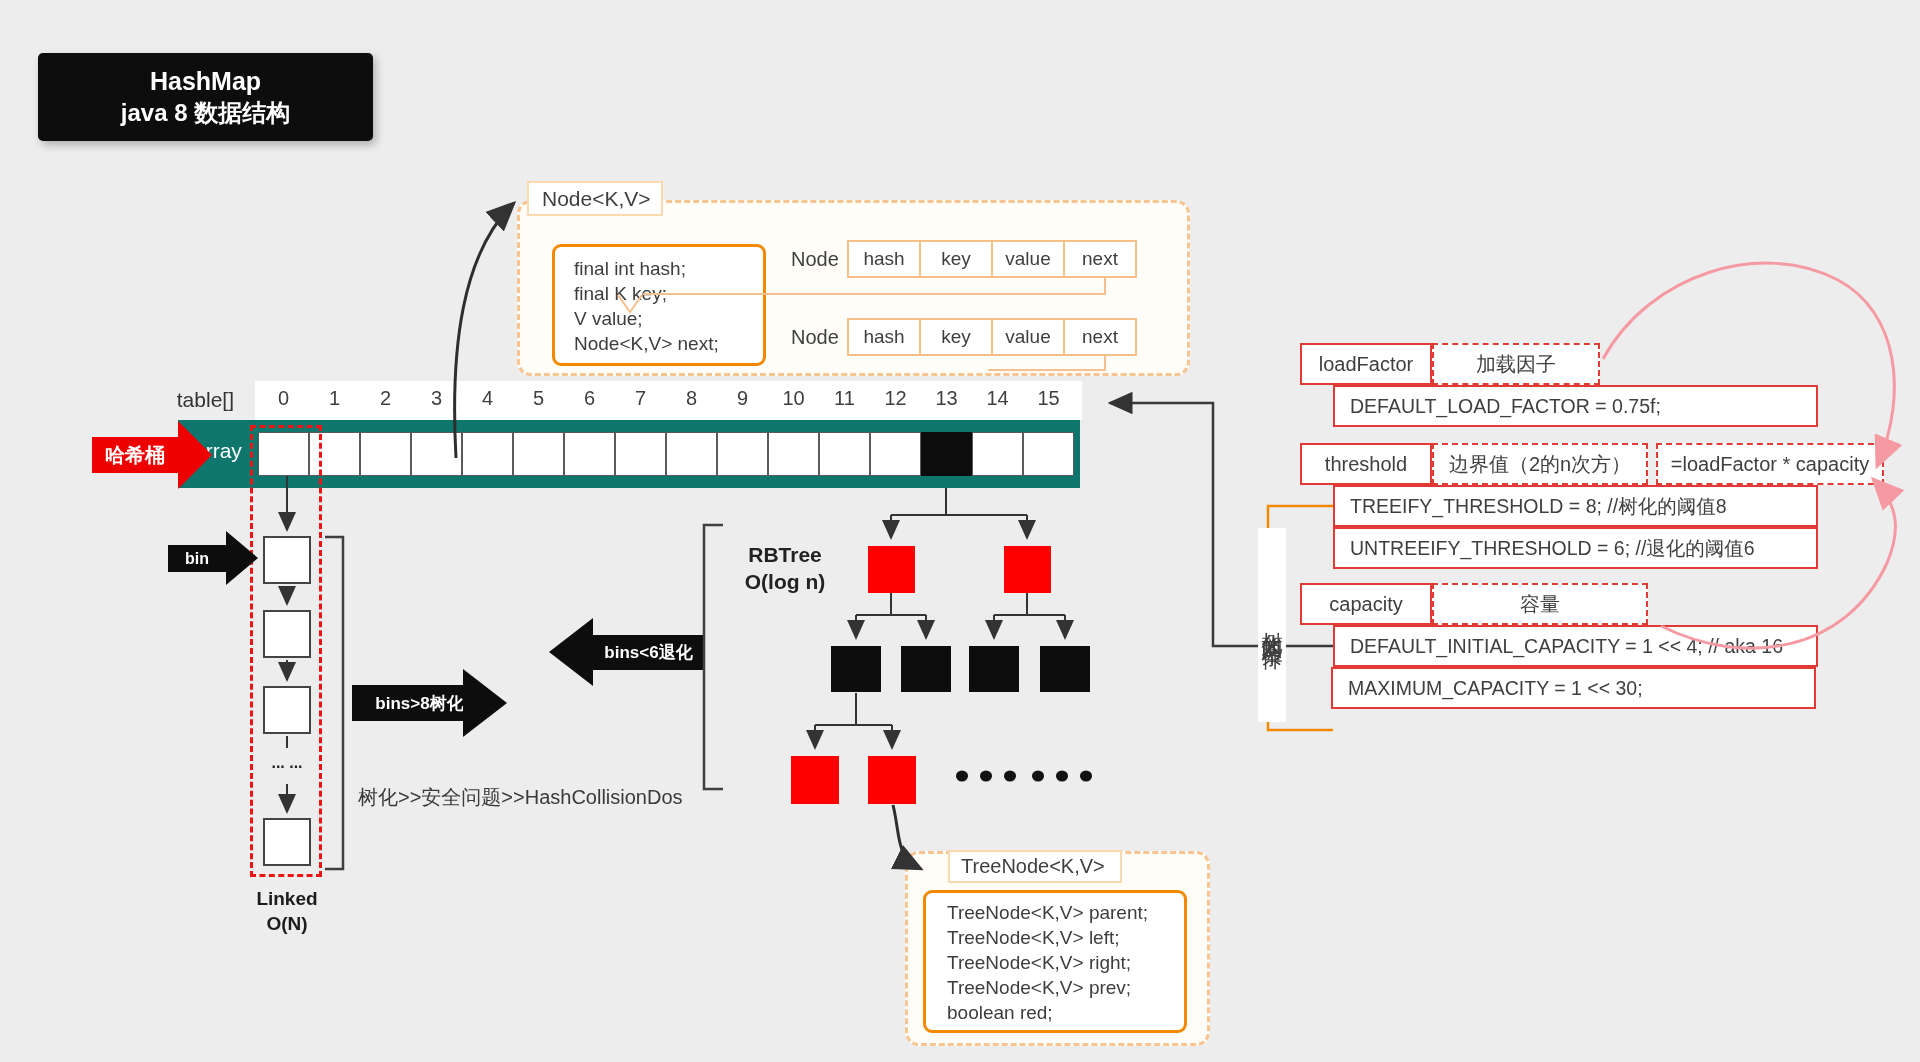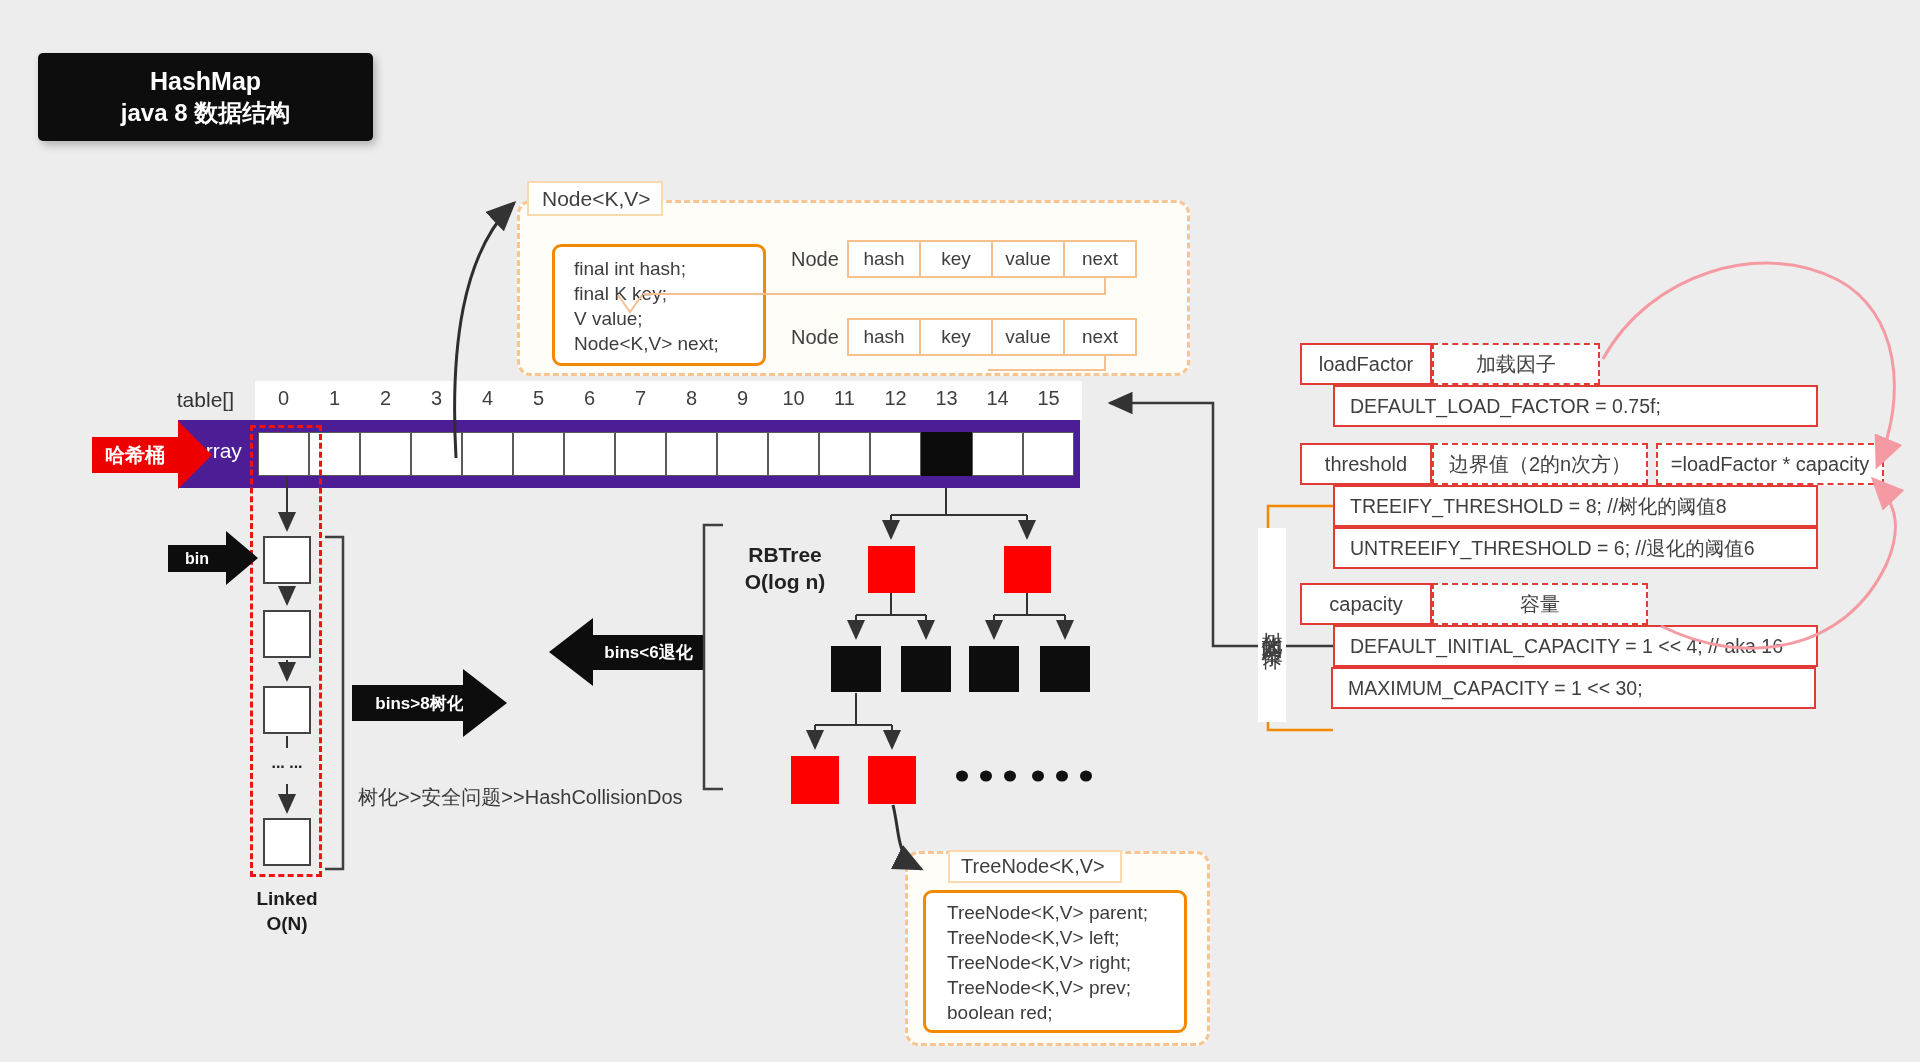--- a/index.html
+++ b/index.html
@@ -28,21 +28,21 @@
   .ncell{width:74px;height:38px;border:2px solid #f5c08a;background:#fff;display:flex;
          align-items:center;justify-content:center;font-size:19px;color:#3f3f3f;
          box-sizing:border-box;margin-left:-2px;}
   .node-row .ncell:first-of-type{margin-left:0;}
 
   
   .idx-strip{left:255px;top:363px;width:827px;height:39px;background:#fff;}
   .table-label{left:148px;top:370px;width:86px;font-size:21px;color:#333;text-align:right;}
   .idx-row{left:258px;top:369px;width:816px;display:flex;}
   .idx{width:51px;text-align:center;font-size:20px;color:#3f3f3f;}
-  .bar{left:178px;top:402px;width:902px;height:68px;background:#4c1d95;}
+  .bar{left:178px;top:402px;width:902px;height:68px;background:#0f766e;}
   .array-label{left:16px;top:19px;color:#fff;font-size:21px;position:absolute;}
   .cells{position:absolute;left:80px;top:12px;display:flex;}
   .cell{width:51px;height:44px;box-sizing:border-box;background:#fff;border:1px solid #5a5a5a;}
   .cell.filled{background:#0c0c0c;border-color:#0c0c0c;}
   .red-dash{left:250px;top:407px;width:72px;height:452px;border:3px dashed #ee1414;background:transparent;}
 
   
   .arrow-body{position:absolute;display:flex;align-items:center;justify-content:center;
               color:#fff;font-weight:bold;}
   .tri{position:absolute;width:0;height:0;}

